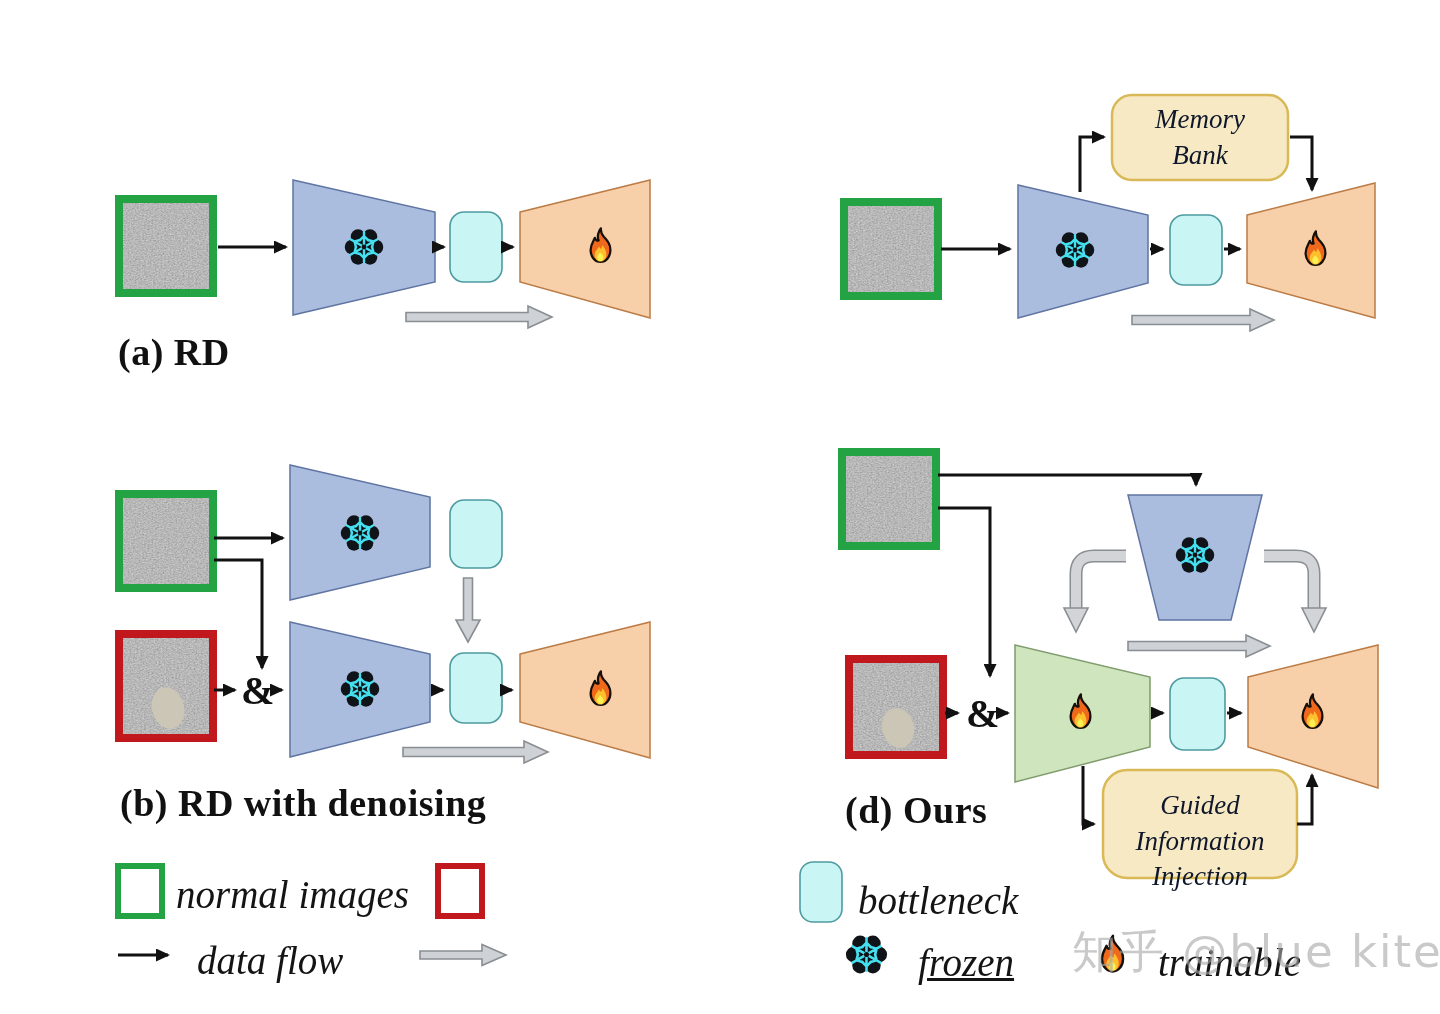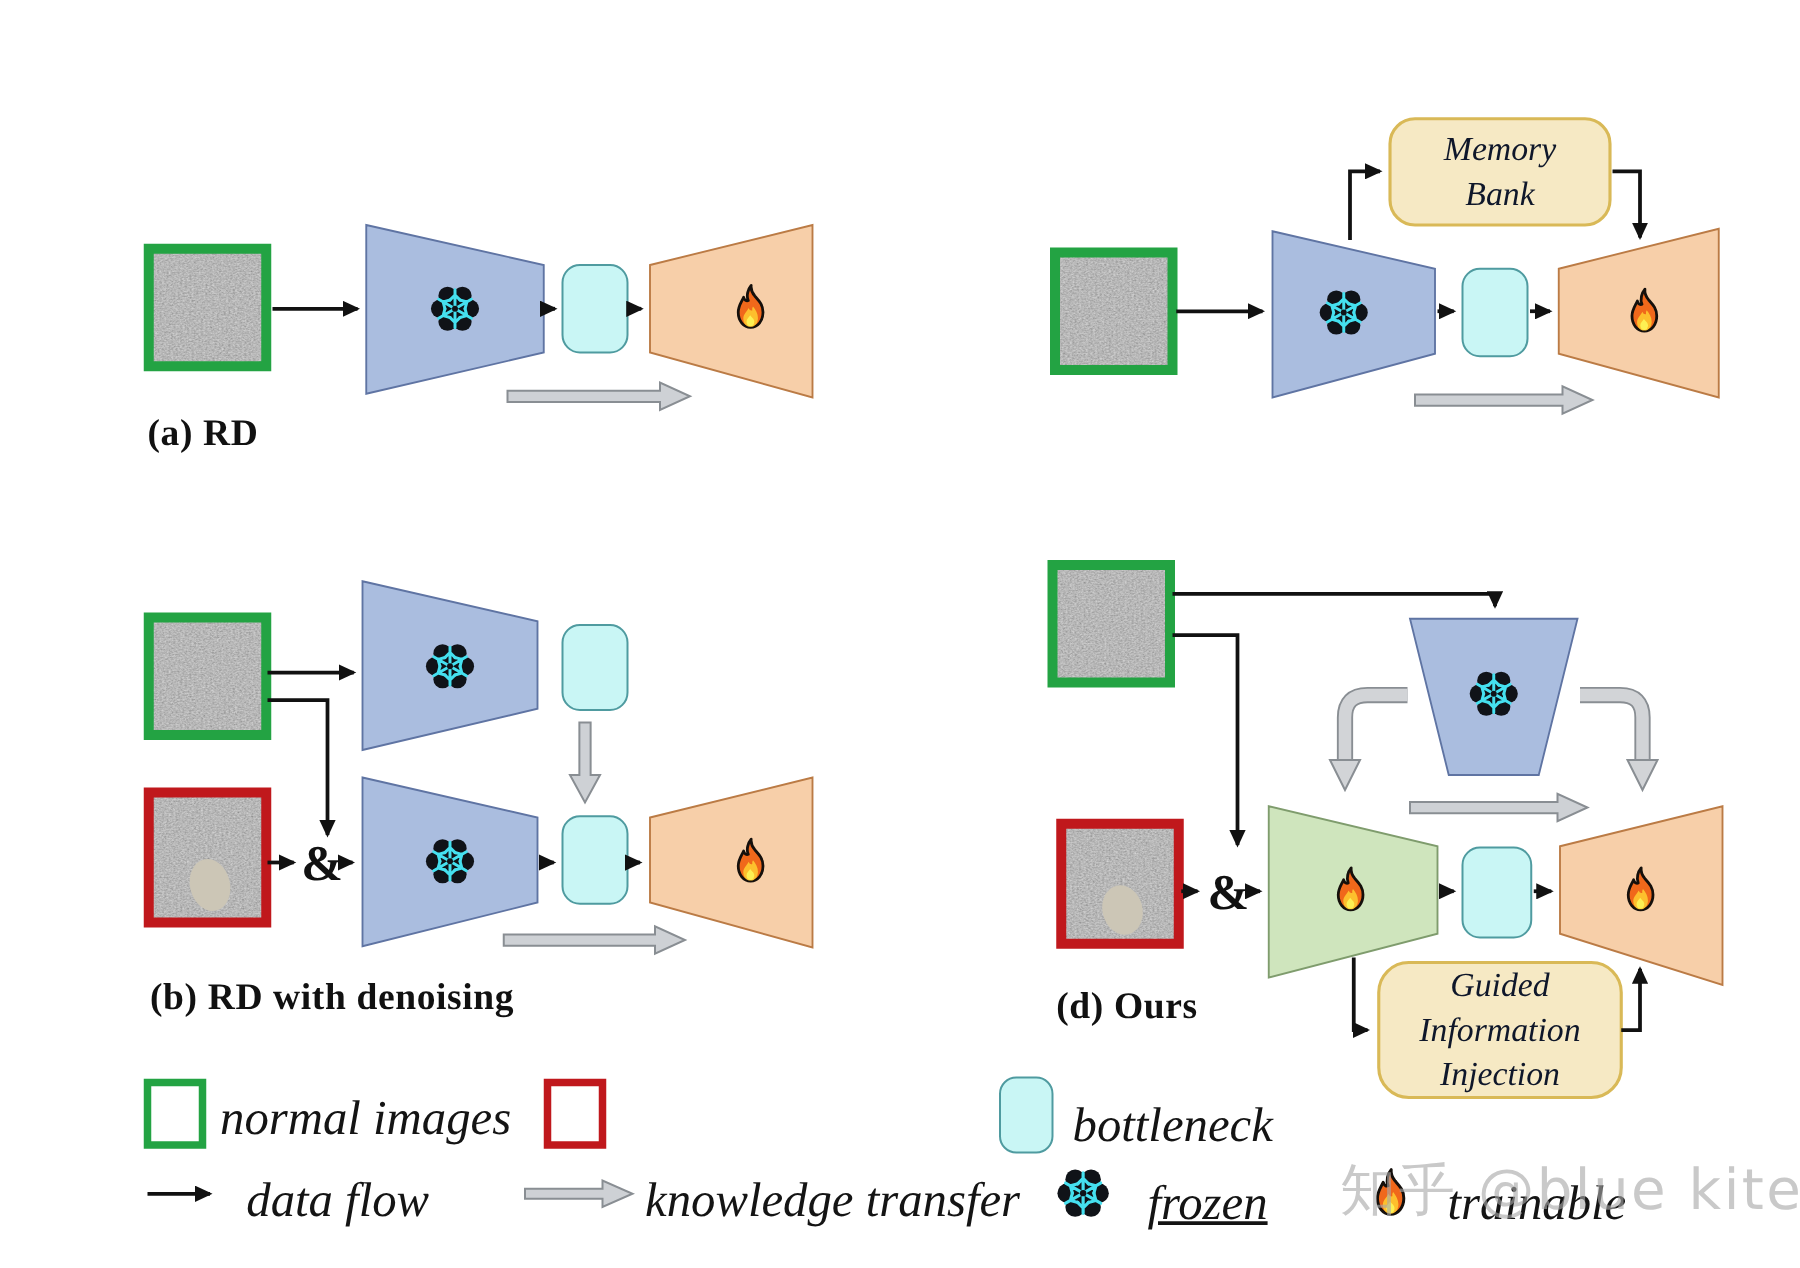--- a/index.html
+++ b/index.html
@@ -1,20 +1,20 @@
 <!DOCTYPE html>
 <html><head>
 <meta charset="utf-8">
 <style>
   html,body{margin:0;padding:0;background:#fff;}
   #stage{position:relative;width:1440px;height:1014px;background:#ffffff;overflow:hidden;
          font-family:"Liberation Serif", serif;}
   #shape-layer{position:absolute;left:0;top:0;width:1440px;height:1014px;}
   .txt{position:absolute;color:#111;}
-  .caption{font-weight:bold;font-size:30px;letter-spacing:.5px;}
+  .caption{font-weight:bold;font-size:38px;letter-spacing:.5px;}
   .box-label{font-style:italic;font-size:27px;line-height:1.32;text-align:center;white-space:pre-line;color:#0f172a;}
   .legend-label{font-style:italic;font-size:39px;color:#141414;}
   .amp{font-size:40px;font-weight:bold;color:#111;}
   #watermark{position:absolute;left:1072px;top:922px;font-family:"DejaVu Sans", sans-serif;
              font-size:45px;color:rgba(168,168,168,0.62);letter-spacing:2px;z-index:5;white-space:nowrap;}
 </style>
 </head>
 <body>
 
 <div id="stage">
@@ -190,29 +190,28 @@
     <use href="#flame" x="1096" y="933" width="33" height="43"></use>
   </g>
 </svg>
 
 <div class="txt caption" style="left:118px;top:330px;">(a) RD</div>
 <div class="txt caption" style="left:120px;top:781px;">(b) RD with denoising</div>
 <div class="txt caption" style="left:845px;top:788px;">(d) Ours</div>
 
 <div class="txt box-label" style="left:1112px;top:102px;width:176px;">Memory
 Bank</div>
-<div class="txt box-label" style="left:1103px;top:771px;width:194px;">Guided
+<div class="txt box-label" style="left:1103px;top:788px;width:194px;">Guided
 Information
 Injection</div>
 
 <div class="txt amp" style="left:241px;top:667px;">&amp;</div>
 <div class="txt amp" style="left:966px;top:690px;">&amp;</div>
 
 <div class="txt legend-label" style="left:176px;top:872px;">normal images</div>
 <div class="txt legend-label" style="left:858px;top:878px;">bottleneck</div>
 <div class="txt legend-label" style="left:197px;top:938px;">data flow</div>
-<div class="txt legend-label" style="left:516px;top:938px;">knowledge transfer</div>
 <div class="txt legend-label" style="left:918px;top:940px;text-decoration:underline;">frozen</div>
 <div class="txt legend-label" style="left:1158px;top:940px;">trainable</div>
 
 <div id="watermark">知乎 @blue kite</div>
 
 </div>
 
 </body></html>

